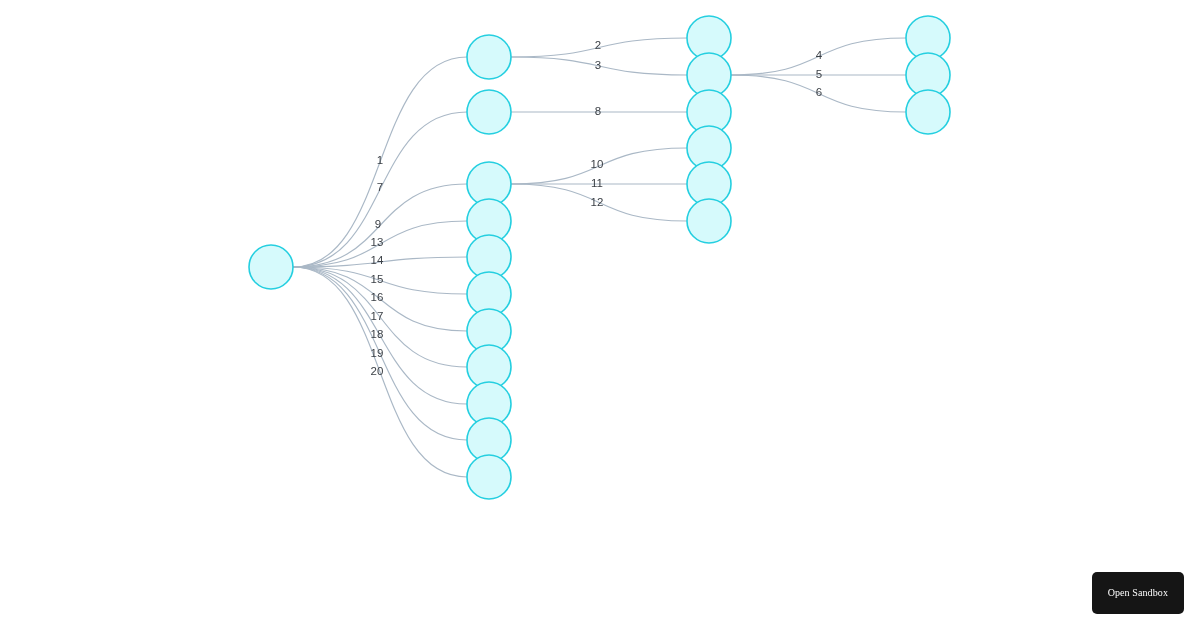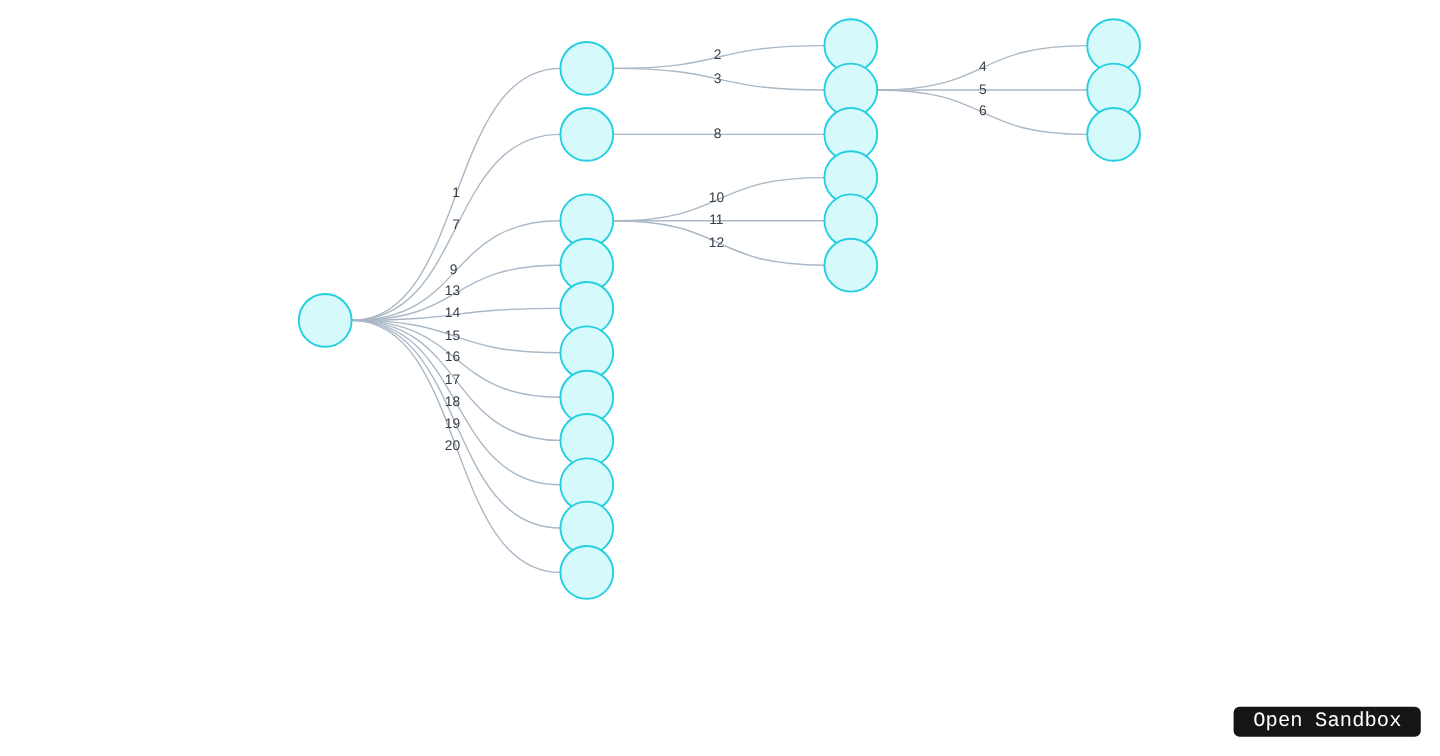--- a/index.html
+++ b/index.html
@@ -42,24 +42,24 @@
     font-size: 11.5px;
     fill: #3a3f45;
     dominant-baseline: middle;
   }
   #open-sandbox-button {
     position: absolute;
     right: 16px;
     bottom: 16px;
     background: #151515;
     color: #ffffff;
-    font-family: Liberation Mono, monospace;
-    font-size: 17px;
+    font-family: Liberation Serif, serif;
+    font-size: 10px;
     line-height: 1;
-    padding: 4px 16px;
+    padding: 16px 16px;
     border: none;
     border-radius: 5px;
     cursor: pointer;
     letter-spacing: 0.1px;
     white-space: nowrap;
   }
 </style>
 </head>
 <body>
 

